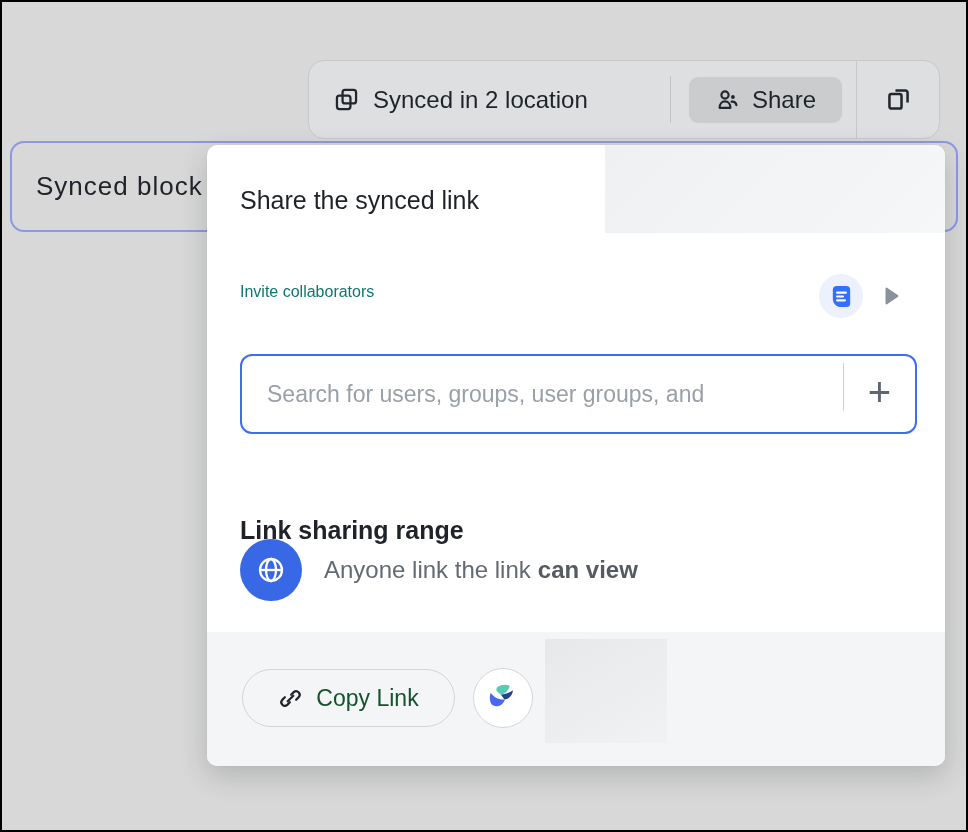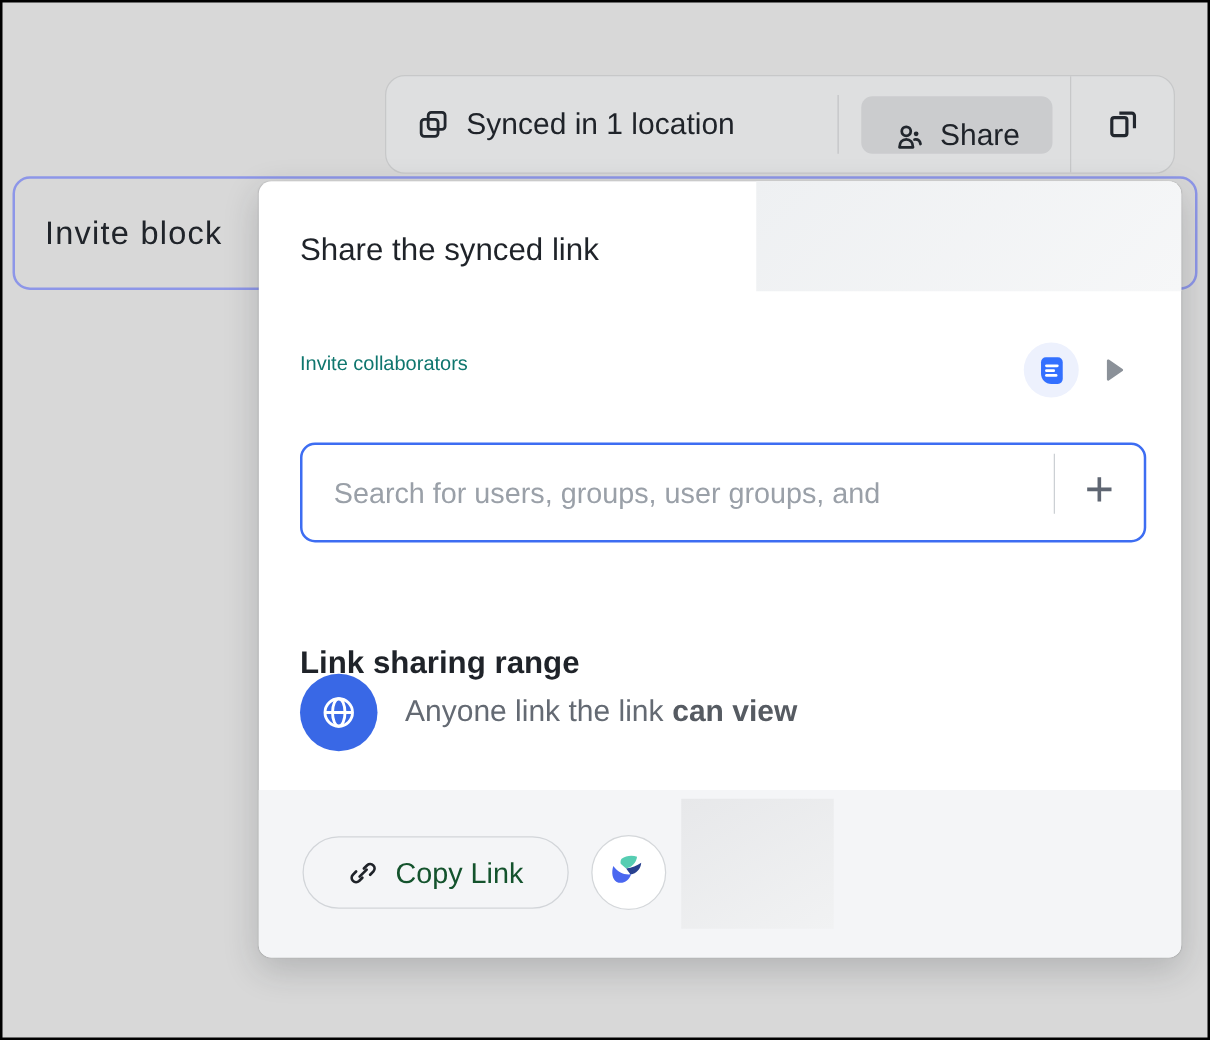--- a/index.html
+++ b/index.html
@@ -16,21 +16,21 @@
     box-sizing:border-box;
   }
   .tb-sync{
     position:absolute;left:14px;top:0;height:100%;display:flex;
     align-items:center;gap:13px;padding:0 10px;cursor:pointer;
   }
   .tb-label{font-size:24px;color:#1f2329;white-space:nowrap;}
   .tb-div{position:absolute;left:361px;top:15px;width:1px;height:47px;background:#c2c3c5;}
   .tb-share{
     position:absolute;left:380px;top:16px;width:153px;height:46px;
-    background:#cbccce;border-radius:9px;display:flex;align-items:flex-end;
+    background:#cbccce;border-radius:9px;display:flex;align-items:center;
     justify-content:center;gap:11px;cursor:pointer;
   }
   .tb-div2{position:absolute;left:547px;top:0;width:1px;height:100%;background:#c7c8c9;}
   .tb-copy{
     position:absolute;left:548px;top:0;width:82px;height:100%;
     display:flex;align-items:center;justify-content:center;cursor:pointer;
   }
   
   .synced-block{
     position:absolute;left:8px;top:139px;width:948px;height:91px;
@@ -117,21 +117,21 @@
 <div class="screen">
 
   <div class="toolbar">
     <div class="tb-sync">
       <span>
         <svg width="27" height="27" viewBox="0 0 24 24" fill="none" stroke="#22272e" stroke-width="2" stroke-linejoin="round">
           <rect x="8.5" y="3.5" width="12" height="12" rx="2.2"></rect>
           <rect x="3.5" y="8.5" width="12" height="12" rx="2.2"></rect>
         </svg>
       </span>
-      <span class="tb-label">Synced in 1 location</span>
+      <span class="tb-label">Synced in 2 location</span>
     </div>
     <div class="tb-div"></div>
     <div class="tb-share">
       <span>
         <svg width="26" height="26" viewBox="0 0 26 26" fill="none" stroke="#22272e" stroke-width="2.2" stroke-linejoin="round" stroke-linecap="round">
           <circle cx="10" cy="8" r="3.6"></circle>
           <path d="M4.6 20.8 c 0-4 2.3-6.4 5.4-6.4 s 5.4 2.4 5.4 6.4 z"></path>
           <circle cx="17.9" cy="10" r="1.9" fill="#22272e" stroke="none"></circle>
           <path d="M16.6 14.6 c 2.6-.3 4.4 1 4.8 3.6"></path>
         </svg>
@@ -143,21 +143,21 @@
       <span>
         <svg width="29" height="29" viewBox="0 0 24 24" fill="none" stroke="#22272e" stroke-width="2.1">
           <path d="M9.5 4.5 h8.2 a1.8 1.8 0 0 1 1.8 1.8 V14.5"></path>
           <rect x="4.5" y="7.5" width="10" height="12" rx="1.6"></rect>
         </svg>
       </span>
     </div>
   </div>
 
   <div class="synced-block">
-    <span>Invite block</span>
+    <span>Synced block</span>
   </div>
 
   <div class="popover">
     <div class="redacted-top"></div>
 
     <div class="pop-title">Share the synced link</div>
 
     <div class="invite-label">Invite collaborators</div>
 
     <div class="invite-expander">

